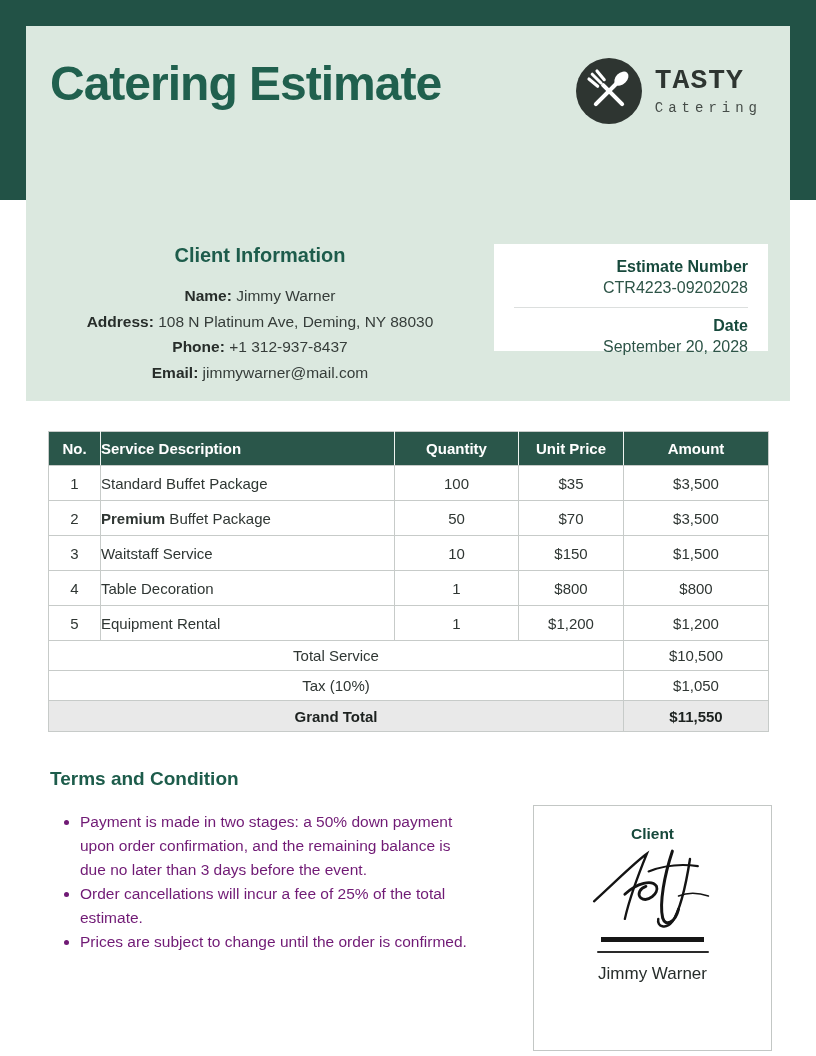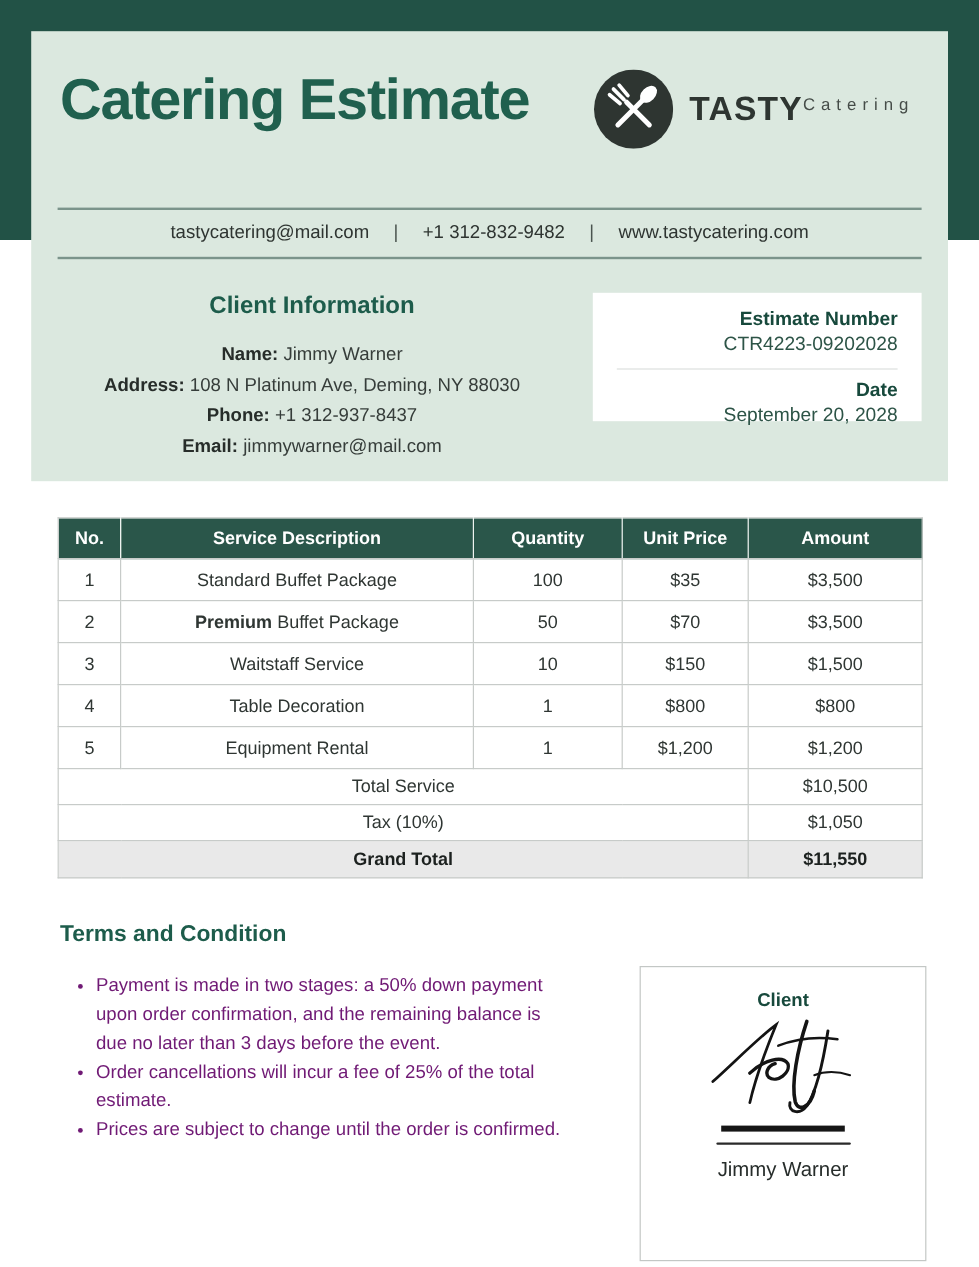--- a/index.html
+++ b/index.html
@@ -9,21 +9,21 @@
 
   .band { position:absolute; top:0; left:0; width:816px; height:200px; background:#225246; }
 
   .card { position:absolute; left:26px; top:26px; width:764px; height:375px; background:#dbe8df; }
 
   .doc-title { position:absolute; left:24px; top:30px; font-size:48px; font-weight:bold;
                letter-spacing:-1px; color:#20604e; line-height:1.15; }
 
   .logo { position:absolute; right:28px; top:32px; display:flex; align-items:center; gap:13px; }
   .logo-mark { width:66px; height:66px; display:block; }
-  .logo-text { display:flex; flex-direction:row; align-items:flex-start; }
+  .logo-text { display:flex; flex-direction:column; align-items:flex-start;font-family:Liberation Mono, monospace; }
   .logo-name { font-size:28px; font-weight:800; letter-spacing:1px; color:#2e3531; line-height:1.1; }
   .logo-tagline { font-size:14px; letter-spacing:5px; color:#454c48; margin-top:3px; }
 
   .contact-bar { position:absolute; left:22px; right:22px; top:147px; text-align:center;
                  border-top:2px solid #7b948b; border-bottom:2px solid #7b948b;
                  padding:10px 0 11px 0; font-size:15.5px; color:#2e3431; }
   .contact-bar .sep { margin:0 16px; color:#4a544f; }
 
   .client-info { position:absolute; left:24px; top:218px; width:420px;text-align:center; }
   .section-heading { font-size:20px; font-weight:bold; color:#1d5c4b; }
@@ -38,21 +38,21 @@
   .meta-divider { border:none; border-top:1px solid #dcdfde; margin:10px 0 9px 0; }
 
   .services { position:absolute; left:48px; top:431px; }
   table.services-table { border-collapse:collapse; table-layout:fixed; width:720px;
                          font-size:15px; background:#ffffff; }
   .services-table th, .services-table td { border:1px solid #c7cbc9; }
   .services-table th { background:#2a564a; color:#ffffff; font-weight:bold; height:34px;
                        border-color:#c7cbc9; border-right:1px solid #eef3f0; }
   .services-table th:last-child { border-right:1px solid #c7cbc9; }
   .services-table td { height:35px; text-align:center; color:#2f3633; }
-  .services-table td.desc, .services-table th.desc { text-align:center; padding-left:0; }
+  .services-table td.desc, .services-table th.desc { text-align:left; padding-left:0; }
   .services-table tr.summary td { height:30px; }
   .services-table tr.grand td { height:31px; background:#e9e9e9; font-weight:bold; color:#1c211f; }
 
   .terms { position:absolute; left:50px; top:768px; width:420px; }
   .terms-list { margin-top:20px; padding-left:30px; font-size:15.5px; line-height:24px; color:#31383:5; }
   .terms-list li { margin-bottom:0px; color:#701a75; }
 
   .sign-box { position:absolute; left:533px; top:805px; width:239px; height:246px;
               background:#ffffff; border:1px solid #c3c7c5; text-align:center; }
   .sign-heading { font-size:15.5px; font-weight:bold; color:#17493c; margin-top:19px; }
@@ -85,27 +85,20 @@
           <line x1="32" y1="9" x2="32" y2="21" stroke-width="3"></line>
           <line x1="37.5" y1="10" x2="36.5" y2="21" stroke-width="3"></line>
         </g>
       </svg>
       <div class="logo-text">
         <span class="logo-name">TASTY</span>
         <span class="logo-tagline">Catering</span>
       </div>
     </div>
 
-    <div class="contact-bar">
-      <span>tastycatering@mail.com</span>
-      <span class="sep">|</span>
-      <span>+1 312-832-9482</span>
-      <span class="sep">|</span>
-      <span>www.tastycatering.com</span>
-    </div>
 
     <div class="client-info">
       <div class="section-heading">Client Information</div>
       <div class="client-fields">
           <div class="cfield"><strong>Name:</strong> <span>Jimmy Warner</span></div>
           <div class="cfield"><strong>Address:</strong> <span>108 N Platinum Ave, Deming, NY 88030</span></div>
           <div class="cfield"><strong>Phone:</strong> <span>+1 312-937-8437</span></div>
           <div class="cfield"><strong>Email:</strong> <span>jimmywarner@mail.com</span></div>
         </div>
     </div>

